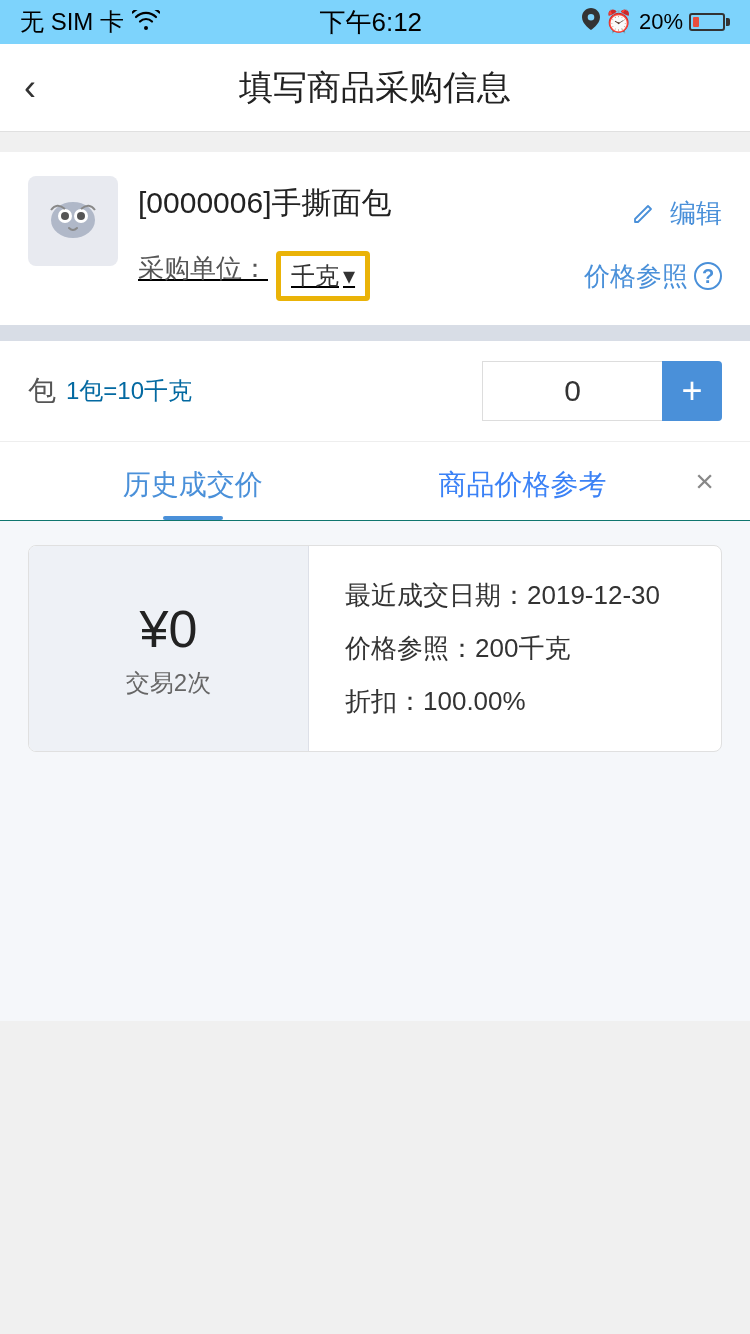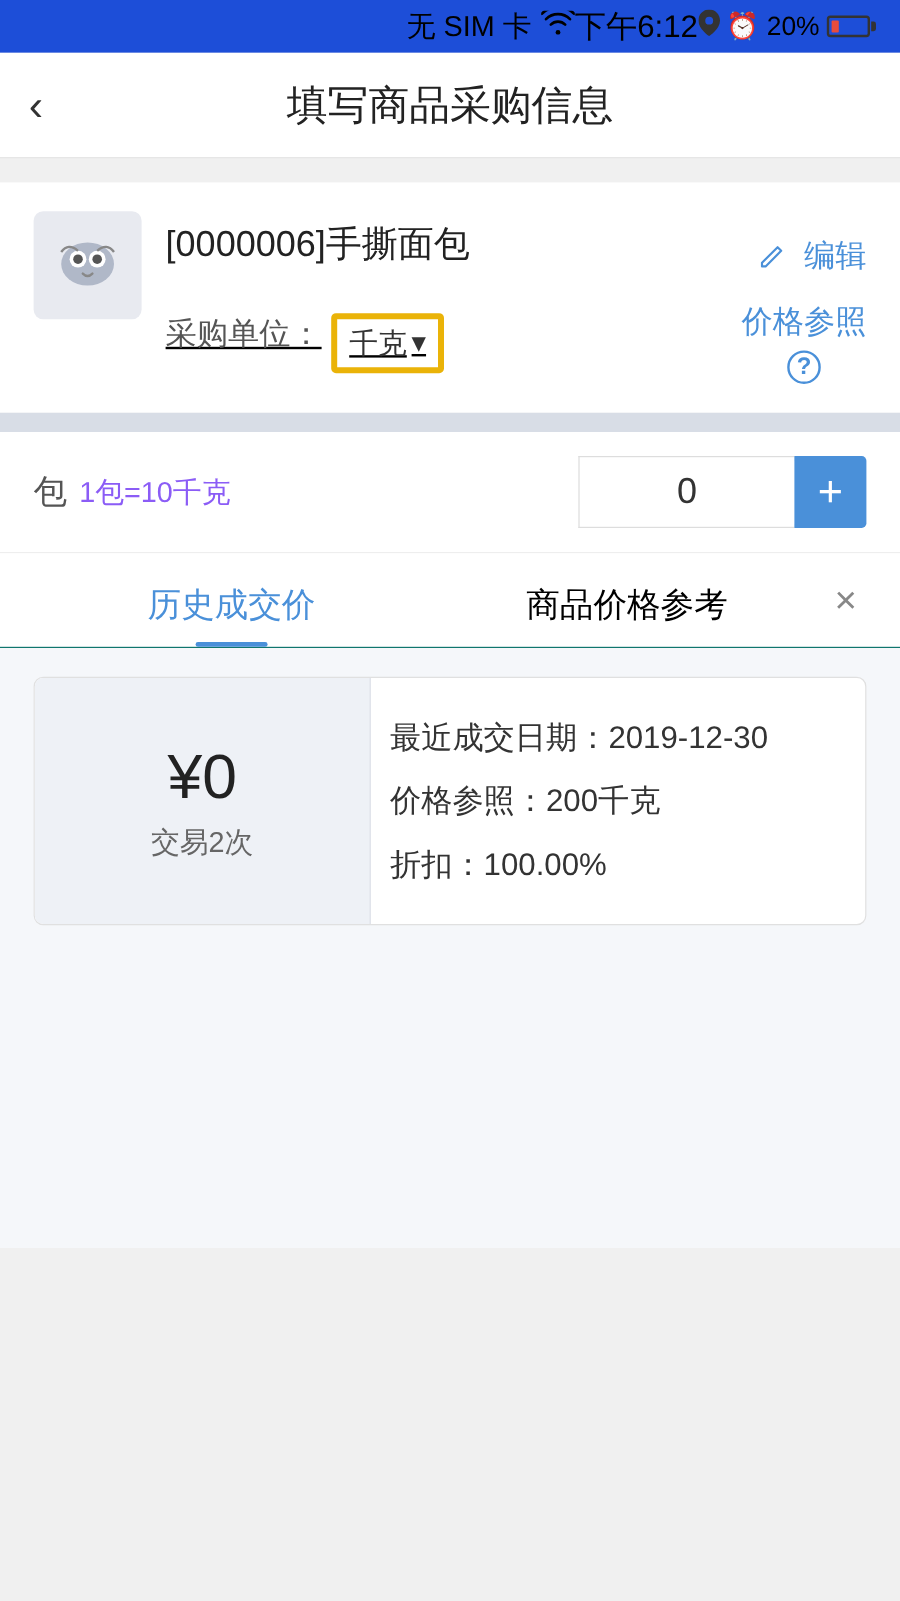--- a/index.html
+++ b/index.html
@@ -9,24 +9,24 @@
       min-height: 1334px;
       font-family: -apple-system, 'PingFang SC', 'Helvetica Neue', Arial, sans-serif;
       background: #f0f0f0;
       font-size: 28px;
     }
 
     
     .status-bar {
       width: 750px;
       height: 44px;
-      background: #1d4ed8;
-      display: flex;
-      align-items: center;
-      justify-content: flex-end;
+      background: #7dd3fc;
+      display: flex;
+      align-items: center;
+      justify-content: space-between;
       padding: 0 20px;
       font-size: 24px;
       color: #000;
     }
     .status-left {
       display: flex;
       align-items: center;
       gap: 8px;
       font-size: 24px;
     }
@@ -159,21 +159,20 @@
       align-items: center;
       gap: 4px;
       margin-left: 8px;
     }
     .price-ref {
       font-size: 26px;
       color: #4a90d9;
       display: flex;
       align-items: center;
       gap: 6px;
-      flex-direction: column;
     }
     .info-circle {
       width: 28px;
       height: 28px;
       border: 2px solid #4a90d9;
       border-radius: 50%;
       display: flex;
       align-items: center;
       justify-content: center;
       font-size: 20px;
@@ -201,21 +200,21 @@
       align-items: center;
       gap: 10px;
     }
     .unit-badge {
       font-size: 28px;
       color: #555;
       font-weight: 500;
     }
     .unit-conversion {
       font-size: 24px;
-      color: #8b5cf6;
+      color: #0369a1;
     }
     .quantity-controls {
       display: flex;
       align-items: center;
       gap: 0;
     }
     .quantity-input-box {
       width: 180px;
       height: 60px;
       border: 1px solid #ddd;
@@ -247,21 +246,21 @@
       align-items: center;
       padding: 0 28px;
       border-bottom: 1px solid #0f766e;
       position: relative;
     }
     .tab-item {
       flex: 1;
       text-align: center;
       padding: 24px 0 16px;
       font-size: 28px;
-      color: #000000;
+      color: #3b82f6;
       position: relative;
       cursor: pointer;
     }
     .tab-item.active {
       color: #4a90d9;
     }
     .tab-item.active::after {
       content: '';
       position: absolute;
       bottom: 0;
@@ -307,21 +306,21 @@
       color: #222;
       font-weight: 400;
     }
     .history-trades {
       font-size: 24px;
       color: #666;
       margin-top: 8px;
     }
     .history-right {
       flex: 1;
-      padding: 30px 16px;
+      padding: 30px 36px;
       display: flex;
       flex-direction: column;
       gap: 14px;
       justify-content: center;
     }
     .history-detail-row {
       font-size: 26px;
       color: #333;
       line-height: 1.5;
     }

